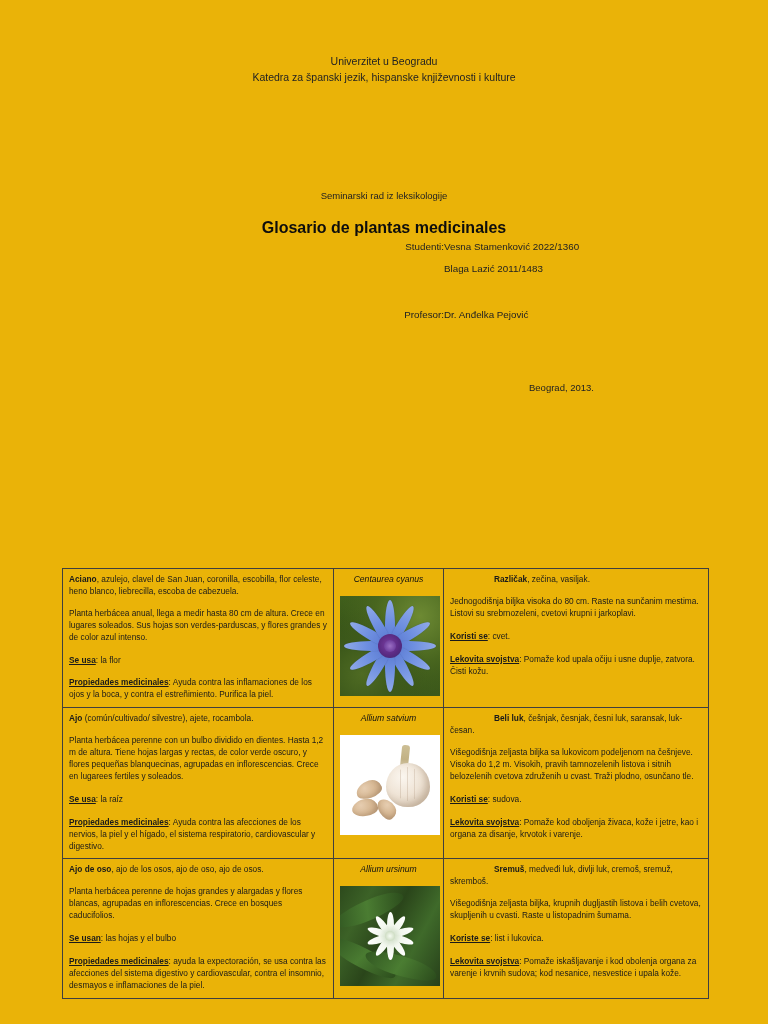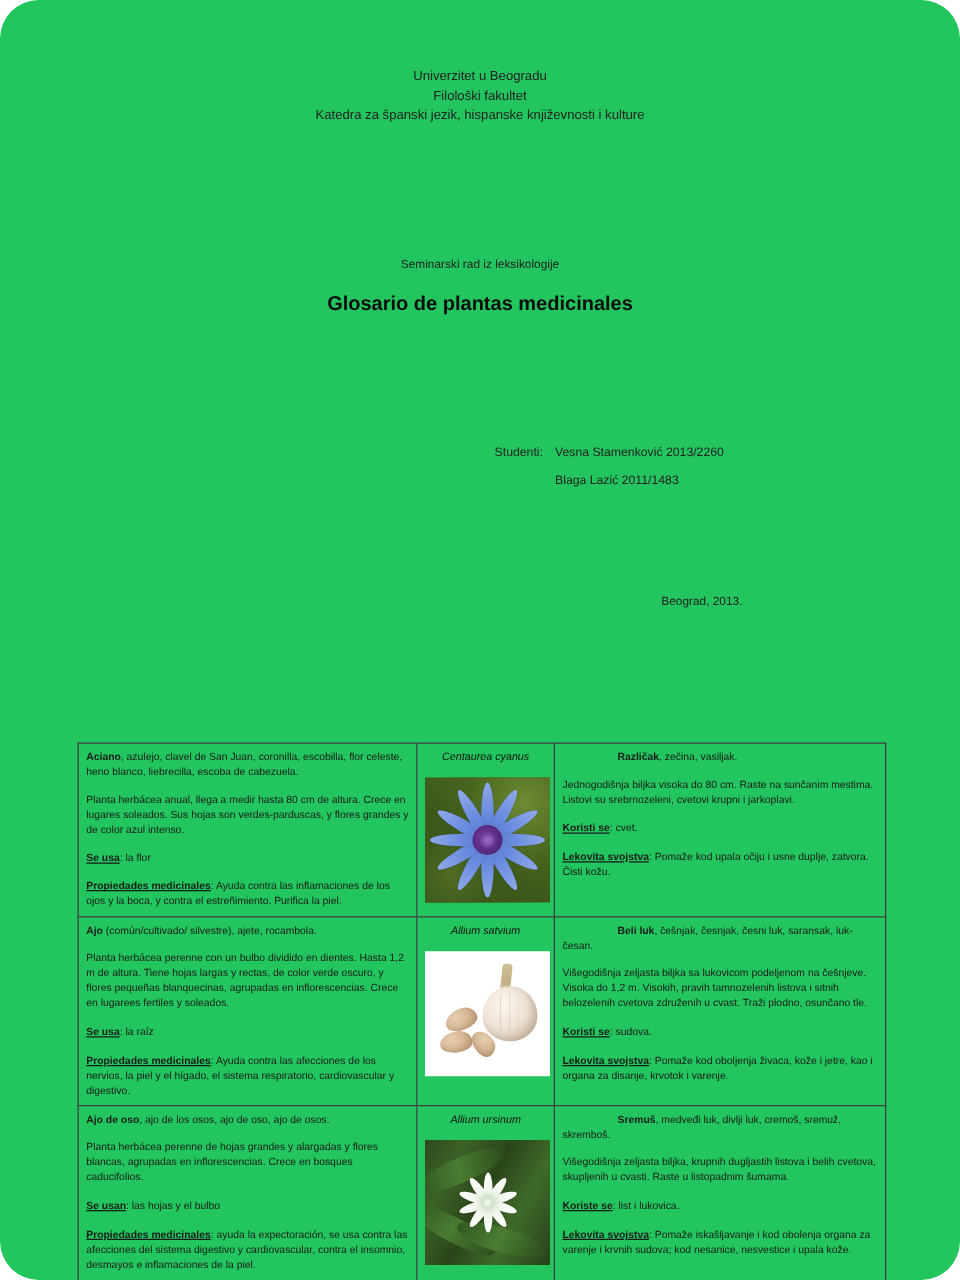--- a/index.html
+++ b/index.html
@@ -11,22 +11,21 @@
     width: 768px;
     height: 1024px;
     overflow: hidden;
     font-family: "Liberation Sans", sans-serif;
     color: #1a1a1a;
   }
   .page {
     position: relative;
     width: 768px;
     height: 1024px;
-    background: #22c55e;
-    border-radius: 31px;
+    background: #eab308;
   }
 
   
   .titlepage {
     padding-top: 54px;
     text-align: center;
   }
   .uni-line {
     font-size: 10.5px;
     line-height: 15.5px;
@@ -40,23 +39,22 @@
   }
   .spacer-2 { height: 17px; }
   .doc-title {
     font-size: 16px;
     font-weight: bold;
     line-height: 16px;
     color: #0d0d0d;
   }
 
   .people {
-    margin-top: 100px;
     padding-left: 386px;
-    text-align: center;
+    text-align: right;
   }
   .people-row {
     display: flex;
     align-items: baseline;
     font-size: 9.8px;
     line-height: 22px;
     color: #222;
   }
   .people-label {
     width: 58px;
@@ -70,21 +68,21 @@
     margin-top: 56px;
     padding-left: 355px;
     font-size: 9.5px;
     color: #222;
   }
 
   
   .table-wrap {
     position: absolute;
     left: 62px;
-    top: 594px;
+    top: 568px;
     width: 646px;
   }
   table.glossary {
     border-collapse: collapse;
     width: 646px;
     table-layout: fixed;
   }
   table.glossary td {
     border: 1px solid #3f3f3f;
     vertical-align: top;
@@ -244,39 +242,42 @@
     background: radial-gradient(circle, #f6fbf2 0%, #c9d9bd 80%);
   }
 </style>
 </head>
 <body>
 
 <div class="page">
 
   <div class="titlepage">
     <div class="uni-line">Univerzitet u Beogradu</div>
-    <div class="uni-line">Filološki fakultet</div>
     <div class="uni-line">Katedra za španski jezik, hispanske književnosti i kulture</div>
 
     <div class="spacer-1"></div>
 
     <div class="seminar">Seminarski rad iz leksikologije</div>
     <div class="spacer-2"></div>
     <div class="doc-title">Glosario de plantas medicinales</div>
 
     <div class="people">
       <div class="people-row">
         <span class="people-label">Studenti:</span>
-        <span class="people-value">Vesna Stamenković 2013/2260</span>
+        <span class="people-value">Vesna Stamenković 2022/1360</span>
       </div>
       <div class="people-row indent">
         <span class="people-label">Studenti:</span>
         <span class="people-value">Blaga Lazić 2011/1483</span>
       </div>
       <div class="prof-gap"></div>
+      <div class="people-row">
+        <span class="people-label">Profesor:</span>
+        <span class="people-value">Dr. Anđelka Pejović</span>
+      </div>
     </div>
 
     <div class="city">Beograd, 2013.</div>
   </div>
 
   <div class="table-wrap">
     <table class="glossary">
       <colgroup>
         <col class="c-es">
           <col class="c-lat">

